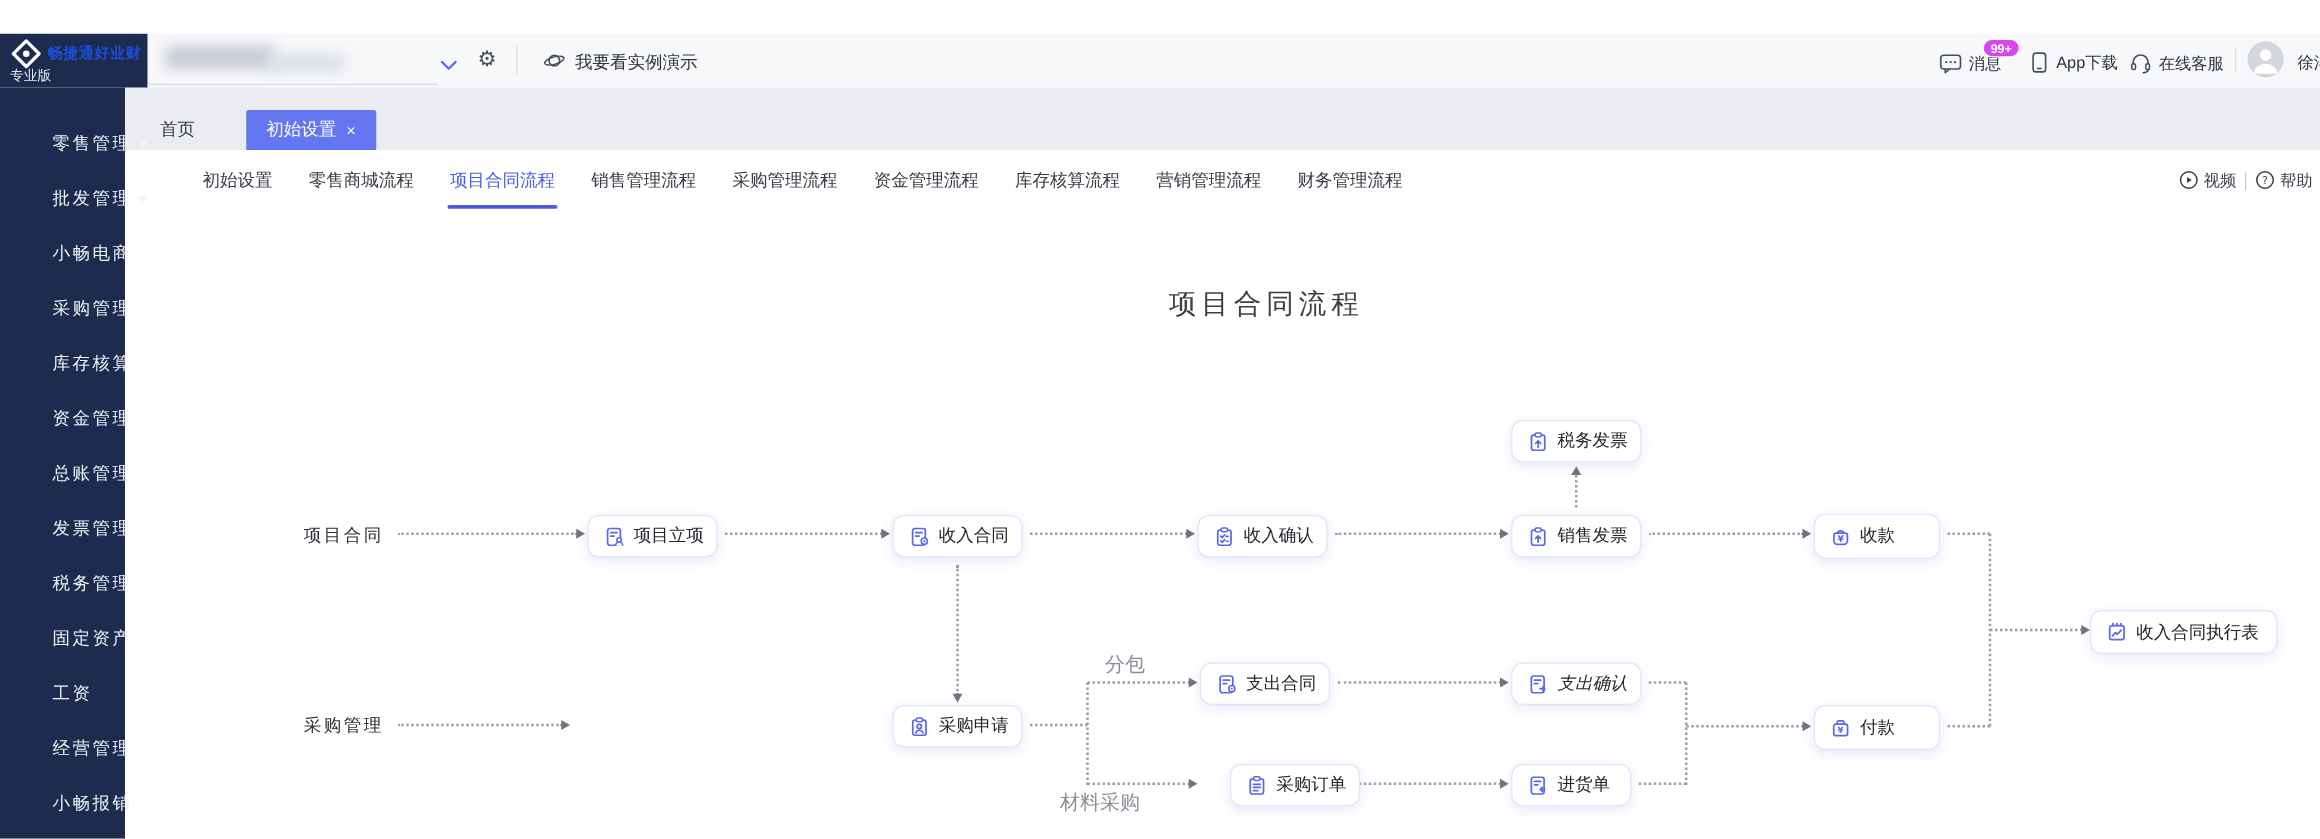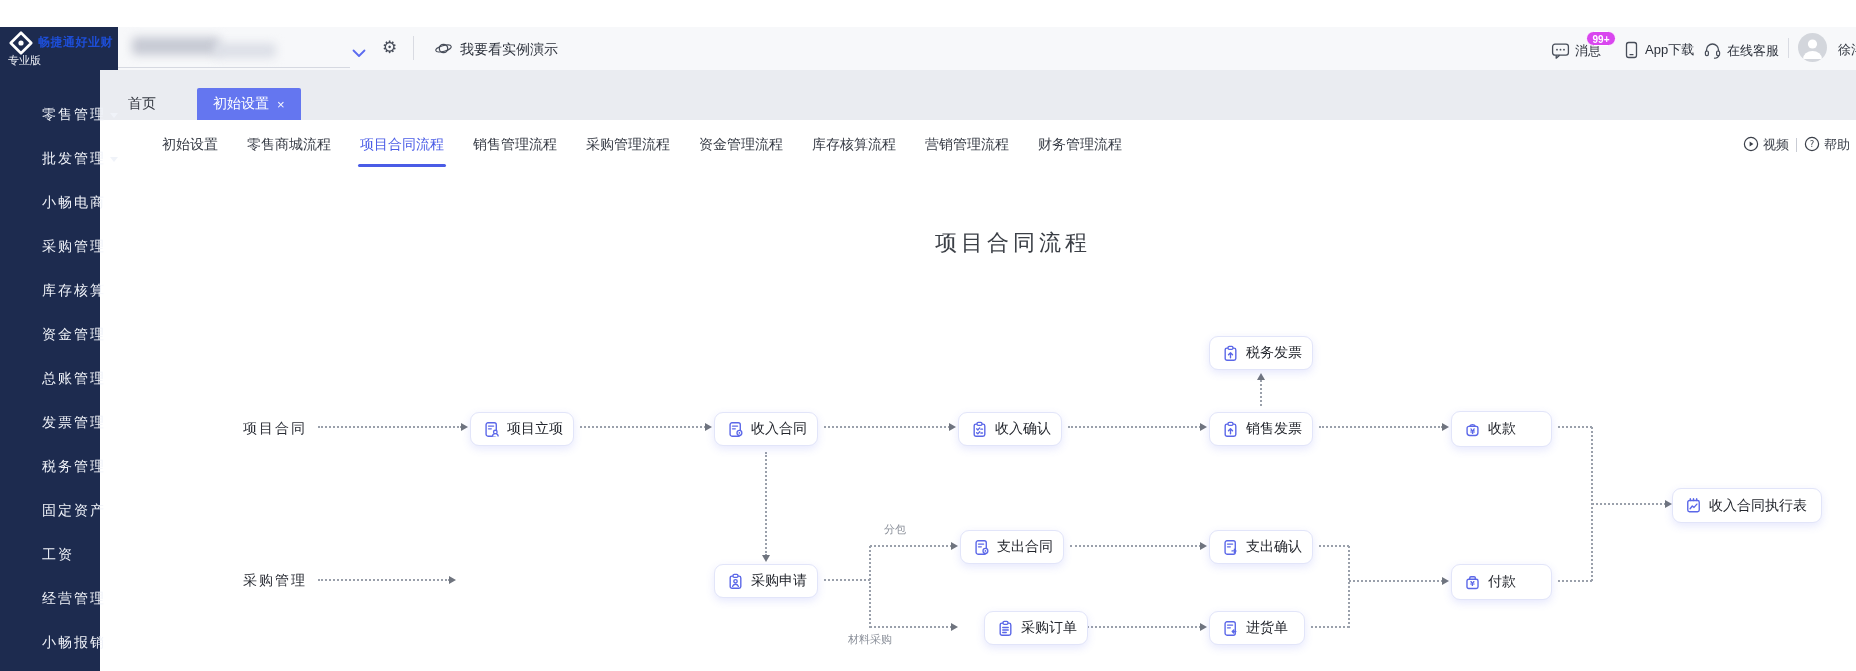--- a/index.html
+++ b/index.html
@@ -65,21 +65,21 @@
   
   .dg-title{position:absolute;left:935px;top:228px;font-size:22px;color:#3b3f46;letter-spacing:4px;white-space:nowrap;}
   .flow-node{
     position:absolute;height:34px;background:#ffffff;border:1px solid #e2e5f9;border-radius:9px;
     box-shadow:0 3px 9px rgba(99,112,240,0.16);display:flex;align-items:center;padding-left:12px;box-sizing:border-box;
     font-size:14px;color:#23262d;cursor:pointer;white-space:nowrap;z-index:3;
   }
   .flow-node .n-icon{width:17px;height:17px;margin-right:7px;flex:0 0 auto;}
   .flow-node .n-icon svg{display:block;width:17px;height:17px;}
   .row-label{position:absolute;font-size:14px;color:#2b2e36;letter-spacing:2px;white-space:nowrap;z-index:3;}
-  .branch-label{position:absolute;font-size:11px;color:#8a8f99;white-space:nowrap;z-index:3;}
+  .branch-label{position:absolute;font-size:16px;color:#8a8f99;white-space:nowrap;z-index:3;}
   .hline{position:absolute;border-top:2px dotted #9aa0ab;z-index:1;}
   .vline{position:absolute;border-left:2px dotted #9aa0ab;z-index:1;}
   .ah{position:absolute;width:0;height:0;z-index:2;}
   .ah.r{border-top:4px solid transparent;border-bottom:4px solid transparent;border-left:7px solid #6f747e;}
   .ah.u{border-left:4px solid transparent;border-right:4px solid transparent;border-bottom:7px solid #6f747e;}
   .ah.d{border-left:4px solid transparent;border-right:4px solid transparent;border-top:7px solid #6f747e;}
 </style>
 </head>
 <body>
 
@@ -463,21 +463,21 @@
             <rect x="2.9" y="1.7" width="9.6" height="12.6" rx="1.8" fill="none" stroke="#5b67e8" stroke-width="1.3" stroke-linecap="round" stroke-linejoin="round"></rect>
             <line x1="5.2" y1="4.8" x2="10" y2="4.8" fill="none" stroke="#5b67e8" stroke-width="1.3" stroke-linecap="round" stroke-linejoin="round"></line>
             <line x1="5.2" y1="7.4" x2="7.8" y2="7.4" fill="none" stroke="#5b67e8" stroke-width="1.3" stroke-linecap="round" stroke-linejoin="round"></line>
             <circle cx="11.7" cy="11.2" r="2.3" fill="#ffffff" stroke="#5b67e8" stroke-width="1.2"></circle>
             <circle cx="11.7" cy="11.2" r="0.8" fill="#5b67e8"></circle>
           </svg>
         </span>
         <span>支出合同</span>
       </div>
 
-      <div class="flow-node" style="left: 1209px; top: 530px; width: 104px;">
+      <div class="flow-node" style="left: 1209px; top: 530px; width: 104px; font-style: italic;">
         <span class="n-icon">
           <svg viewBox="0 0 16 16">
             <rect x="2.9" y="1.7" width="9.6" height="12.6" rx="1.8" fill="none" stroke="#5b67e8" stroke-width="1.3" stroke-linecap="round" stroke-linejoin="round"></rect>
             <line x1="5.2" y1="4.8" x2="10" y2="4.8" fill="none" stroke="#5b67e8" stroke-width="1.3" stroke-linecap="round" stroke-linejoin="round"></line>
             <line x1="5.2" y1="7.4" x2="7.8" y2="7.4" fill="none" stroke="#5b67e8" stroke-width="1.3" stroke-linecap="round" stroke-linejoin="round"></line>
             <path d="M9.4 11.2 h3.6 M11.6 9.7 l1.5 1.5 -1.5 1.5" fill="none" stroke="#5b67e8" stroke-width="1.3" stroke-linecap="round" stroke-linejoin="round"></path>
           </svg>
         </span>
         <span>支出确认</span>
       </div>

